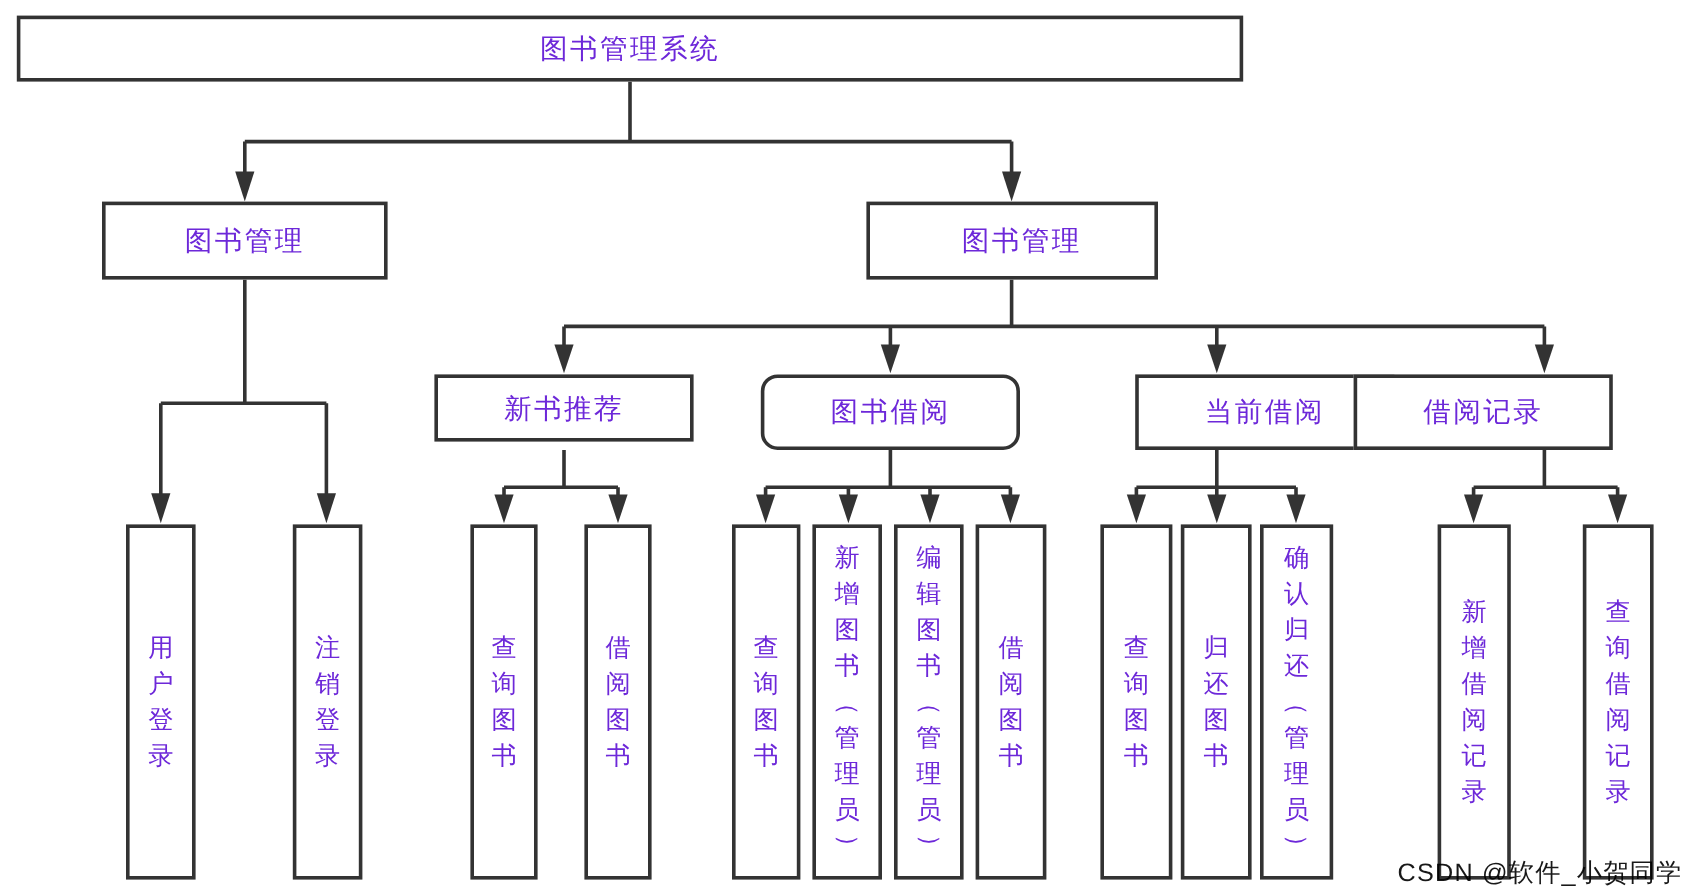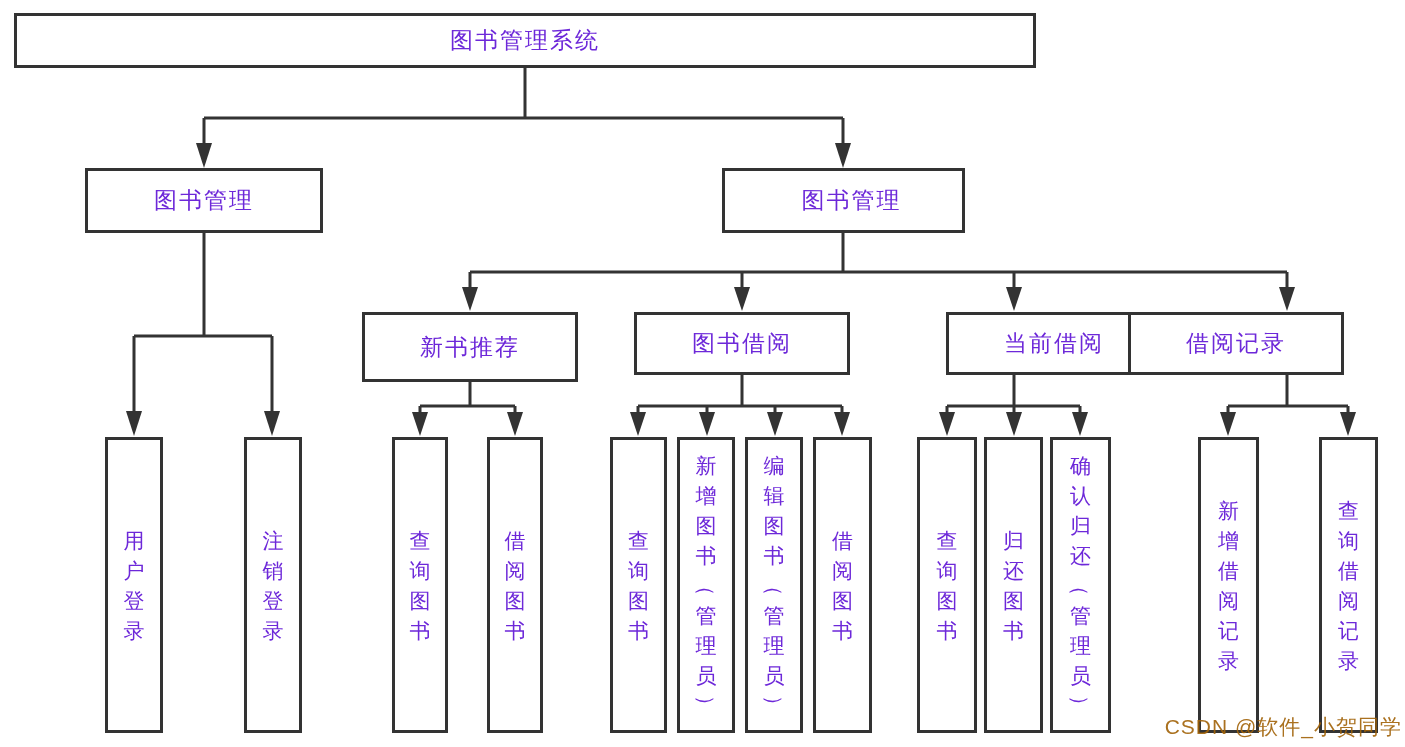--- a/index.html
+++ b/index.html
@@ -46,21 +46,21 @@
     line-height: 1;
   }
   .vnode .vtext span { display: block; }
   .vnode .vtext span.rot { transform: rotate(90deg); }
   #watermark {
     position: absolute;
     right: 3px;
     top: 713px;
     z-index: 5;
     font-size: 21px;
-    color: #a16207;
+    color: #000000;
     opacity: 0.9;
     letter-spacing: 1px;
     white-space: nowrap;
   }
 </style>
 </head>
 <body>
 
 <div id="canvas">
 
@@ -109,22 +109,22 @@
       <polygon points="1220,412 1236,412 1228,436"></polygon>
       <polygon points="1340,412 1356,412 1348,436"></polygon>
     </g>
   </svg>
 
   <div class="node hnode" style="left:14px; top:13px; width:1022px; height:55px;">图书管理系统</div>
 
   <div class="node hnode" style="left:85px; top:168px; width:238px; height:65px;">图书管理</div>
   <div class="node hnode" style="left:722px; top:168px; width:243px; height:65px;padding-left:16px;">图书管理</div>
 
-  <div class="node hnode" style="left:362px; top:312px; width:216px; height:70px;">新书推荐</div>
-  <div class="node hnode" style="left:634px; top:312px; width:216px; height:63px;">图书借阅</div>
+  <div class="node hnode" style="left:362px; top:312px; width:216px; height:56px;">新书推荐</div>
+  <div class="node hnode" style="left:634px; top:312px; width:216px; height:63px;border-radius:14px;">图书借阅</div>
   <div class="node hnode" style="left:946px; top:312px; width:216px; height:63px;">当前借阅</div>
   <div class="node hnode" style="left:1128px; top:312px; width:216px; height:63px;">借阅记录</div>
 
   <div class="node vnode" style="left:105px; top:437px; width:58px; height:296px;">
     <div class="vtext">
         <span>用</span>
         <span>户</span>
         <span>登</span>
         <span>录</span>
       </div>

